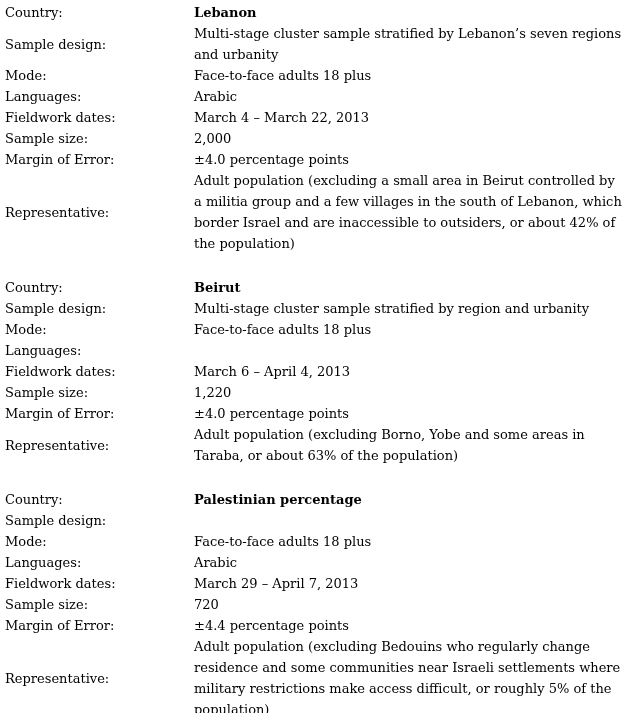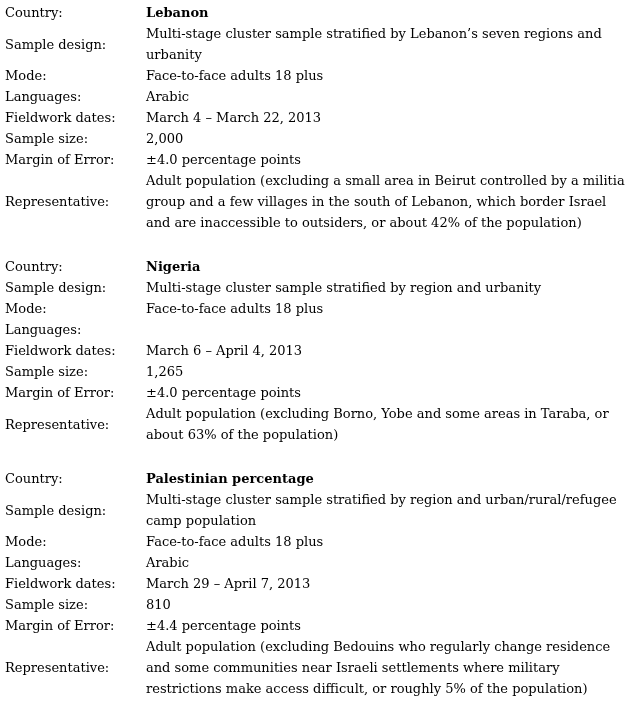--- a/index.html
+++ b/index.html
@@ -27,20 +27,21 @@
   .label {
     flex: 0 0 141px;
     width: 141px;
     line-height: 21px;
     white-space: nowrap;
   }
   .value {
     flex: 1 1 auto;
     max-width: 482px;
     line-height: 21px;
+    margin-left: 48px;
   }
   .value.bold {
     font-weight: bold;
   }
 </style>
 </head>
 <body>
 
 <main data-name="document-body">
     <section class="country-block" data-name="country-section-lebanon">
@@ -73,74 +74,73 @@
         <div class="value" data-name="field-value">±4.0 percentage points</div>
       </div>
       <div class="row" data-name="field-row">
         <div class="label" data-name="field-label">Representative:</div>
         <div class="value" data-name="field-value">Adult population (excluding a small area in Beirut controlled by a militia group and a few villages in the south of Lebanon, which border Israel and are inaccessible to outsiders, or about 42% of the population)</div>
       </div>
     </section>
     <section class="country-block" data-name="country-section-nigeria">
       <div class="row" data-name="field-row">
         <div class="label" data-name="field-label">Country:</div>
-        <div class="value bold" data-name="country-name">Nigeria</div>
+        <div class="value bold" data-name="country-name">Beirut</div>
       </div>
       <div class="row" data-name="field-row">
         <div class="label" data-name="field-label">Sample design:</div>
         <div class="value" data-name="field-value">Multi-stage cluster sample stratified by region and urbanity</div>
       </div>
       <div class="row" data-name="field-row">
         <div class="label" data-name="field-label">Mode:</div>
         <div class="value" data-name="field-value">Face-to-face adults 18 plus</div>
       </div>
       <div class="row" data-name="field-row">
         <div class="label" data-name="field-label">Languages:</div>
       </div>
       <div class="row" data-name="field-row">
         <div class="label" data-name="field-label">Fieldwork dates:</div>
         <div class="value" data-name="field-value">March 6 – April 4, 2013</div>
       </div>
       <div class="row" data-name="field-row">
         <div class="label" data-name="field-label">Sample size:</div>
-        <div class="value" data-name="field-value">1,265</div>
+        <div class="value" data-name="field-value">1,220</div>
       </div>
       <div class="row" data-name="field-row">
         <div class="label" data-name="field-label">Margin of Error:</div>
         <div class="value" data-name="field-value">±4.0 percentage points</div>
       </div>
       <div class="row" data-name="field-row">
         <div class="label" data-name="field-label">Representative:</div>
         <div class="value" data-name="field-value">Adult population (excluding Borno, Yobe and some areas in Taraba, or about 63% of the population)</div>
       </div>
     </section>
     <section class="country-block" data-name="country-section-palestinian-territories">
       <div class="row" data-name="field-row">
         <div class="label" data-name="field-label">Country:</div>
         <div class="value bold" data-name="country-name">Palestinian percentage</div>
       </div>
       <div class="row" data-name="field-row">
         <div class="label" data-name="field-label">Sample design:</div>
-        <div class="value" data-name="field-value">Multi-stage cluster sample stratified by region and urban/rural/refugee camp population</div>
       </div>
       <div class="row" data-name="field-row">
         <div class="label" data-name="field-label">Mode:</div>
         <div class="value" data-name="field-value">Face-to-face adults 18 plus</div>
       </div>
       <div class="row" data-name="field-row">
         <div class="label" data-name="field-label">Languages:</div>
         <div class="value" data-name="field-value">Arabic</div>
       </div>
       <div class="row" data-name="field-row">
         <div class="label" data-name="field-label">Fieldwork dates:</div>
         <div class="value" data-name="field-value">March 29 – April 7, 2013</div>
       </div>
       <div class="row" data-name="field-row">
         <div class="label" data-name="field-label">Sample size:</div>
-        <div class="value" data-name="field-value">810</div>
+        <div class="value" data-name="field-value">720</div>
       </div>
       <div class="row" data-name="field-row">
         <div class="label" data-name="field-label">Margin of Error:</div>
         <div class="value" data-name="field-value">±4.4 percentage points</div>
       </div>
       <div class="row" data-name="field-row">
         <div class="label" data-name="field-label">Representative:</div>
         <div class="value" data-name="field-value">Adult population (excluding Bedouins who regularly change residence and some communities near Israeli settlements where military restrictions make access difficult, or roughly 5% of the population)</div>
       </div>
     </section>

